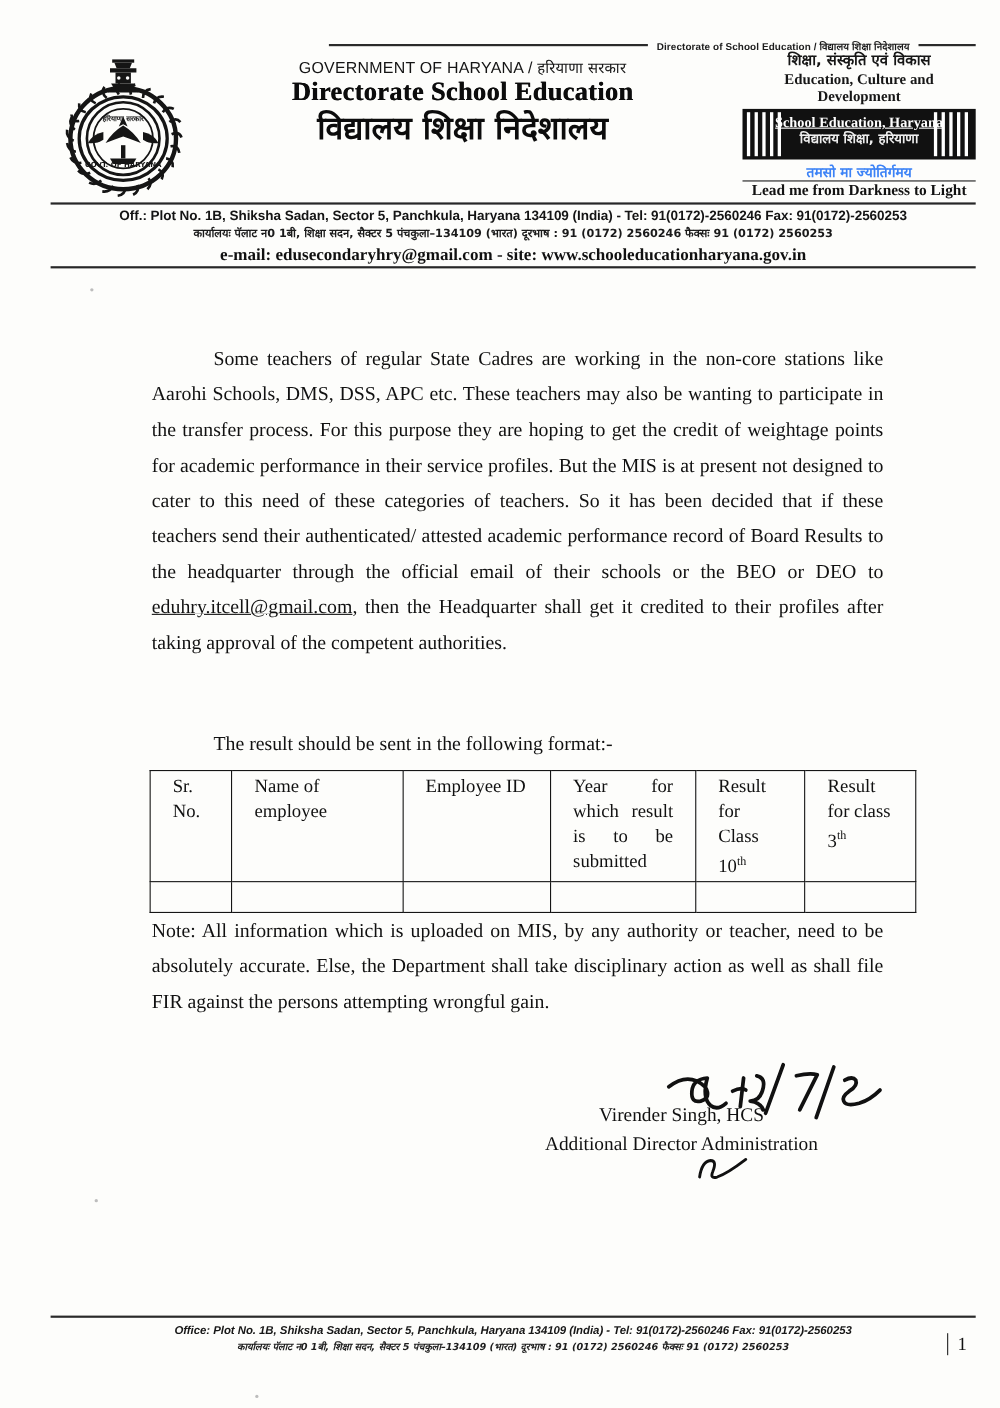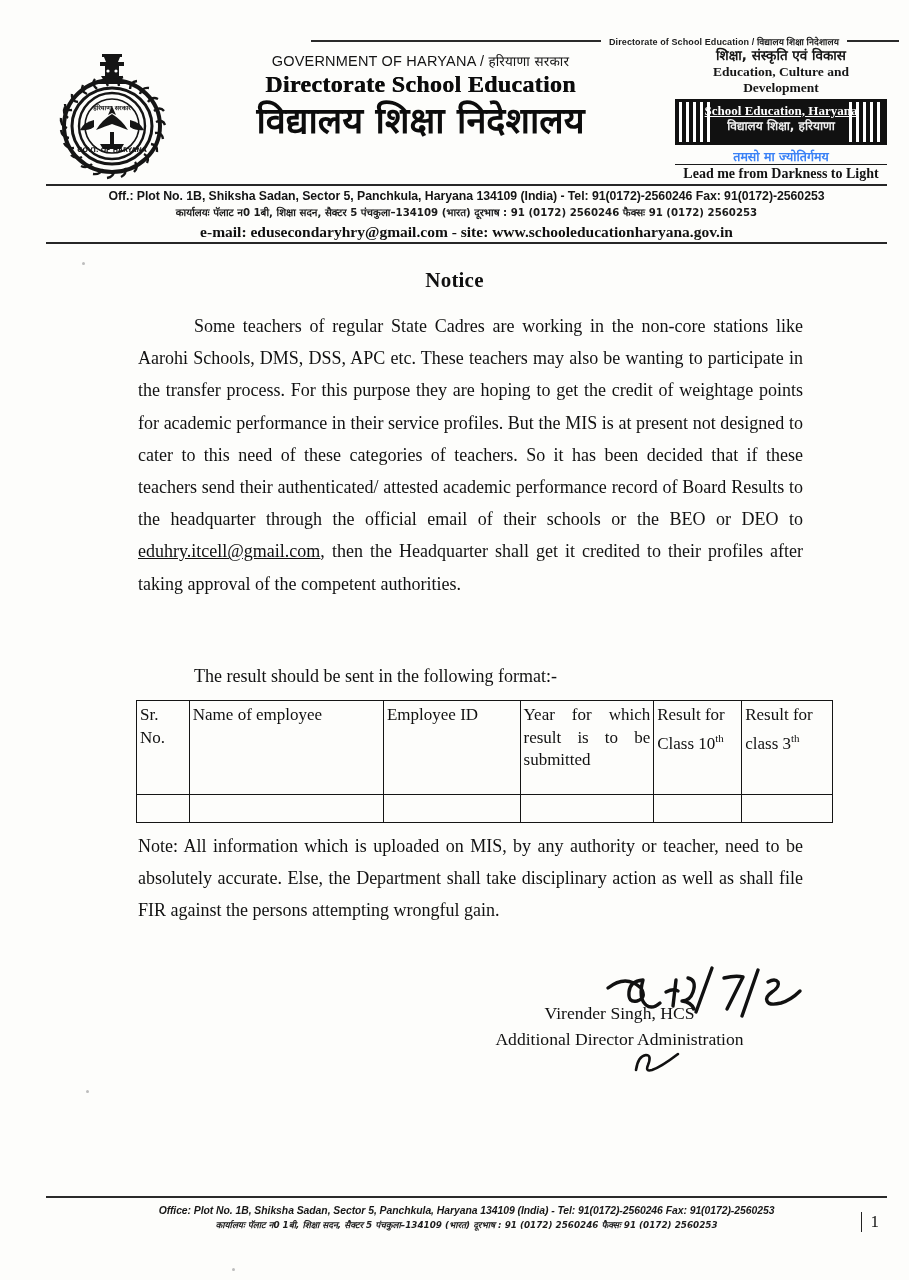--- a/index.html
+++ b/index.html
@@ -21,21 +21,21 @@
 
   
   .top-strip {
     position: absolute;
     left: 0; right: 0;
     top: 34px;
     height: 14px;
     display: flex;
     align-items: center;
     justify-content: flex-end;
-    padding-right: 10px;
+    padding-right: 22px;
     box-sizing: border-box;
   }
   .top-rule-left {
     flex: 0 0 auto;
     width: 290px;
     height: 2px;
     background: #2a2a2a;
     margin-right: 8px;
   }
   .top-strip-text {
@@ -92,21 +92,21 @@
     font-family: "Liberation Serif", serif;
     font-size: 24px;
     font-weight: bold;
     line-height: 1.05;
     letter-spacing: .3px;
     color: #0c0c0c;
     text-shadow: 0.4px 0 0 #0c0c0c;
   }
   .dept-hi {
     font-family: "DejaVu Sans", sans-serif;
-    font-size: 36px;
+    font-size: 29px;
     font-weight: bold;
     line-height: 1.25;
     color: #0c0c0c;
     margin-top: 1px;
   }
 
   
   .right-logo {
     position: absolute;
     right: 0;
@@ -262,21 +262,21 @@
     top: 700px;
     width: 697px;
     border-collapse: collapse;
     font-family: "Liberation Serif", serif;
     font-size: 17px;
     color: #111;
   }
   .fmt-table td {
     border: 1.5px solid #151515;
     vertical-align: top;
-    padding: 3px 3px 2px;
+    padding: 3px 20px 2px;
     line-height: 22.5px;
     text-align: justify;
     text-justify: inter-word;
   }
   .fmt-table td.nojust { text-align: left; }
   .fmt-table tr.head td { height: 88px; }
   .fmt-table tr.blank td { height: 22px; }
   .fmt-table sup { font-size: 11px; vertical-align: super; }
 
   .c1 { width: 48px; }
@@ -468,21 +468,20 @@
   </div>
 
   <div class="rule-thick" style="top:184px"></div>
   <div class="address" style="top:188px">
     <div class="addr-en">Off.:  Plot No. 1B, Shiksha Sadan, Sector 5, Panchkula, Haryana 134109 (India) - Tel: 91(0172)-2560246 Fax: 91(0172)-2560253</div>
     <div class="addr-hi">कार्यालयः  पॅलाट न0 1बी, शिक्षा सदन, सैक्टर 5 पंचकुला–134109 (भारत) दूरभाष : 91 (0172) 2560246  फैक्सः 91 (0172) 2560253</div>
     <div class="addr-mail">e-mail: edusecondaryhry@gmail.com - site: www.schooleducationharyana.gov.in</div>
   </div>
   <div class="rule-thick" style="top:242px"></div>
 
-  <div class="notice-title">Notice</div>
 
   <div class="body-text para1"><span>Some teachers of regular State Cadres are working in the non-core stations like Aarohi Schools, DMS, DSS, APC etc. These teachers may also be wanting to participate in the transfer process. For this purpose they are hoping to get the credit of weightage points for academic performance in their service profiles. But the MIS is at present not designed to cater to this need of these categories of teachers. So it has been decided that if these teachers send their authenticated/ attested academic performance record of Board Results to the headquarter through the official email of their schools or the BEO or DEO to </span><span class="email-link">eduhry.itcell@gmail.com</span><span>, then the Headquarter shall get it credited to their profiles after taking approval of the competent authorities.</span></div>
 
   <div class="body-text para-format">The result should be sent in the following format:-</div>
 
   <table class="fmt-table">
     <tbody>
         <tr class="head">
       <td class="c1 nojust"><span>Sr.</span><br><span>No.</span></td>
       <td class="c2 nojust">Name of employee</td>

